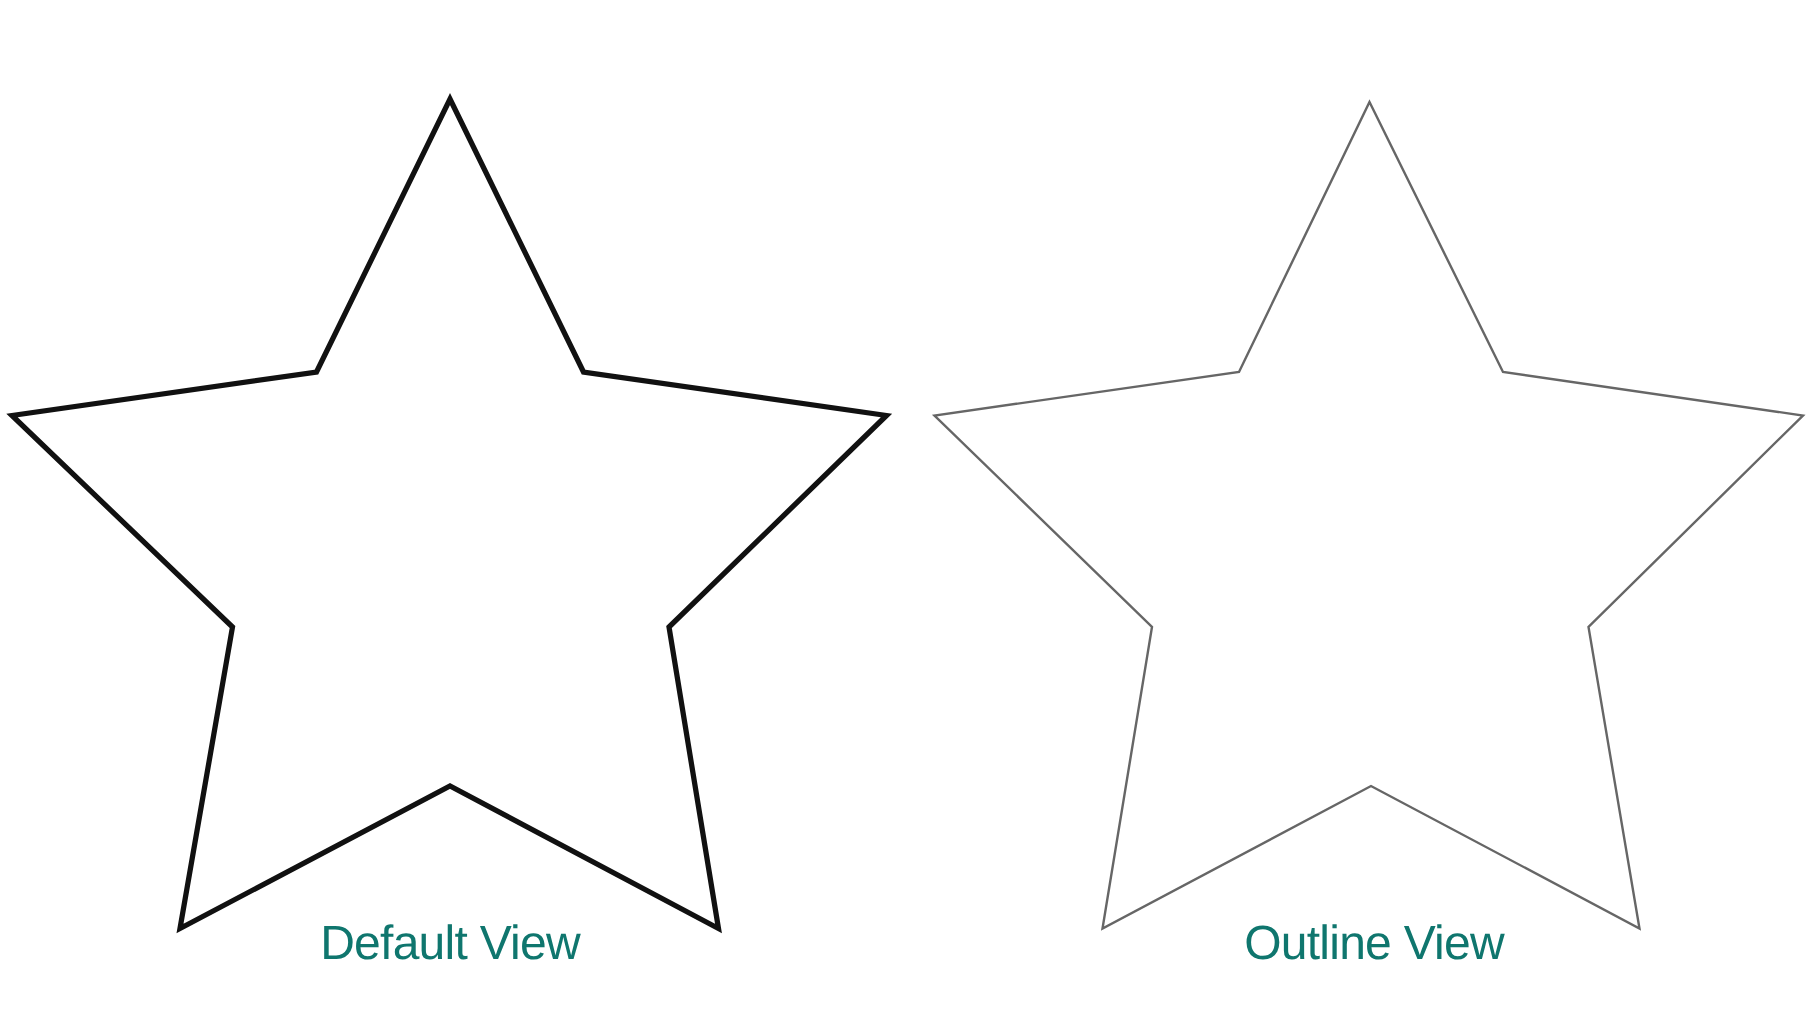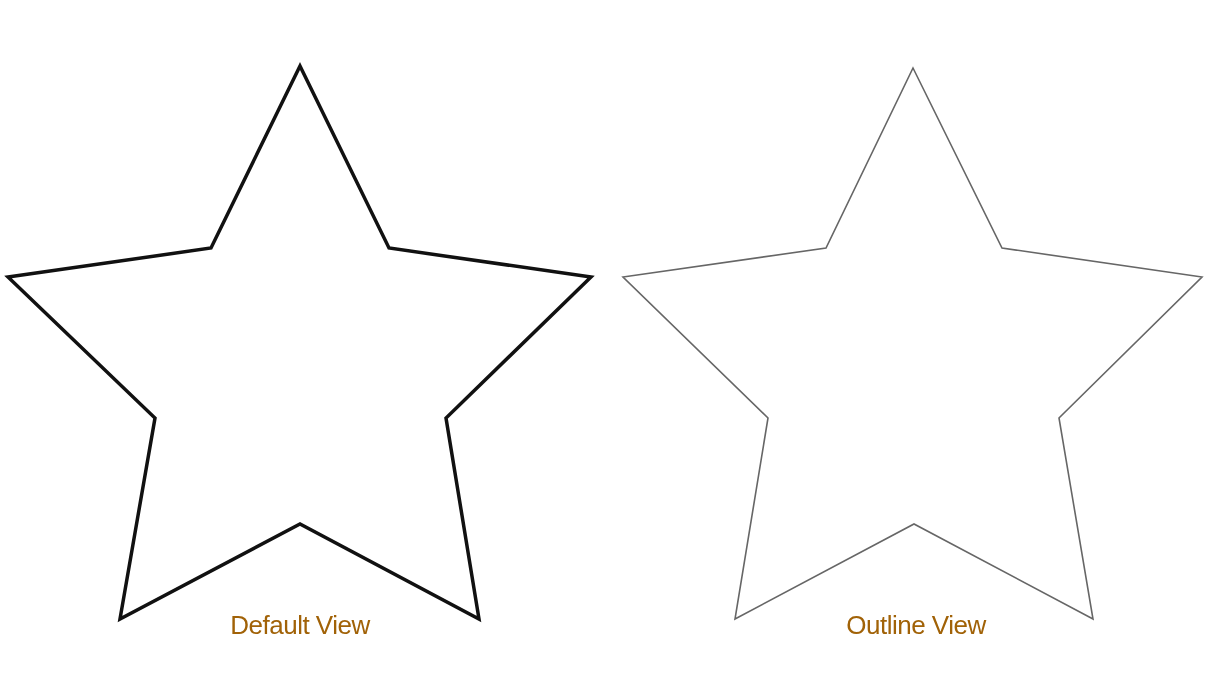--- a/index.html
+++ b/index.html
@@ -1,20 +1,20 @@
 <!DOCTYPE html>
 <html><head>
 <meta charset="utf-8">
 <style>
   html, body { margin: 0; padding: 0; background: #ffffff; }
   body { width: 1212px; height: 682px; position: relative; overflow: hidden;
          font-family: "Liberation Sans", "DejaVu Sans", sans-serif; }
   svg.stage { position: absolute; left: 0; top: 0; }
   .label { position: absolute; top: 610px; width: 400px; text-align: center;
-           font-size: 26px; color: #a16207; letter-spacing: -0.5px; }
+           font-size: 32px; color: #0f766e; letter-spacing: -0.5px; }
   #label-default { left: 100px; }
   #label-outline { left: 716px; }
 </style>
 </head>
 <body>
 
 <svg class="stage" width="1212" height="682" viewBox="0 0 1212 682">
   <polygon id="star-default" fill="#ffffff" stroke-linejoin="miter" points="300,66 389,248 591,277 446,418 479,619 300,524 120,619 155,418 8,277 211,248" stroke="#111111" stroke-width="3.5"></polygon>
   <polygon id="star-outline" fill="#ffffff" stroke-linejoin="miter" points="913,68 1002,248 1202,277 1059,418 1093,619 914,524 735,619 768,418 623,277 826,248" stroke="#666666" stroke-width="1.6"></polygon>
 </svg>

